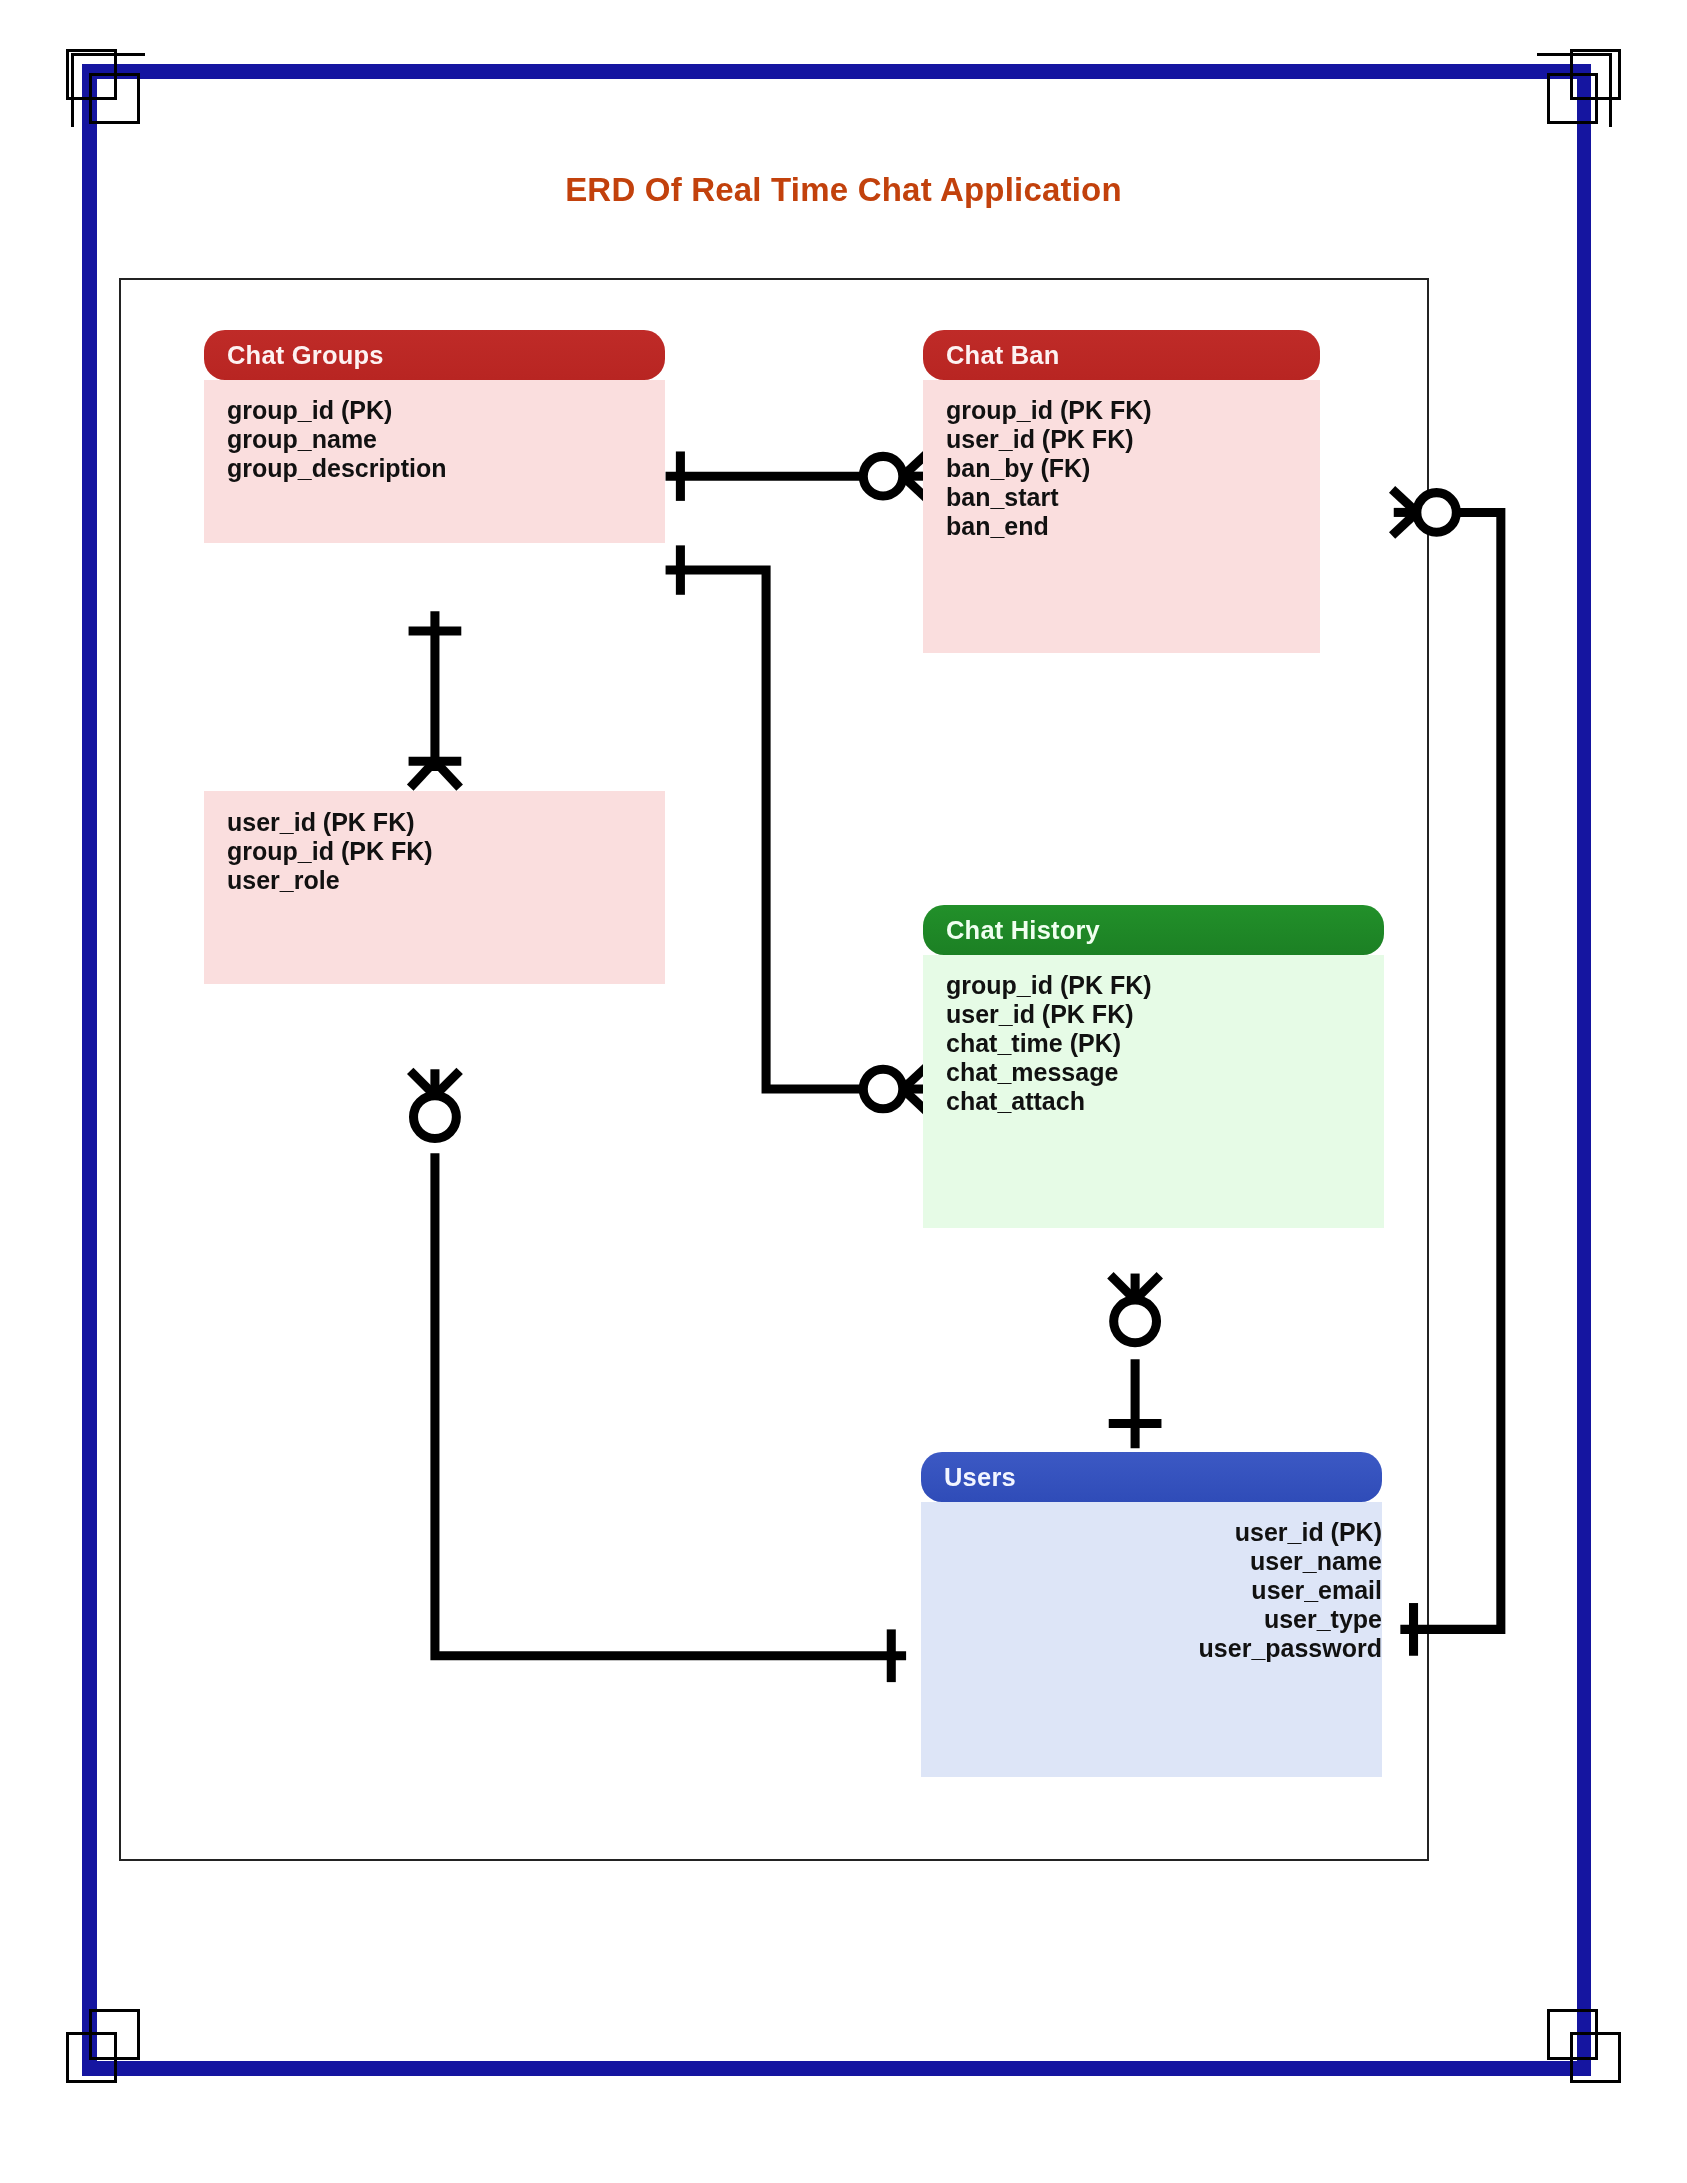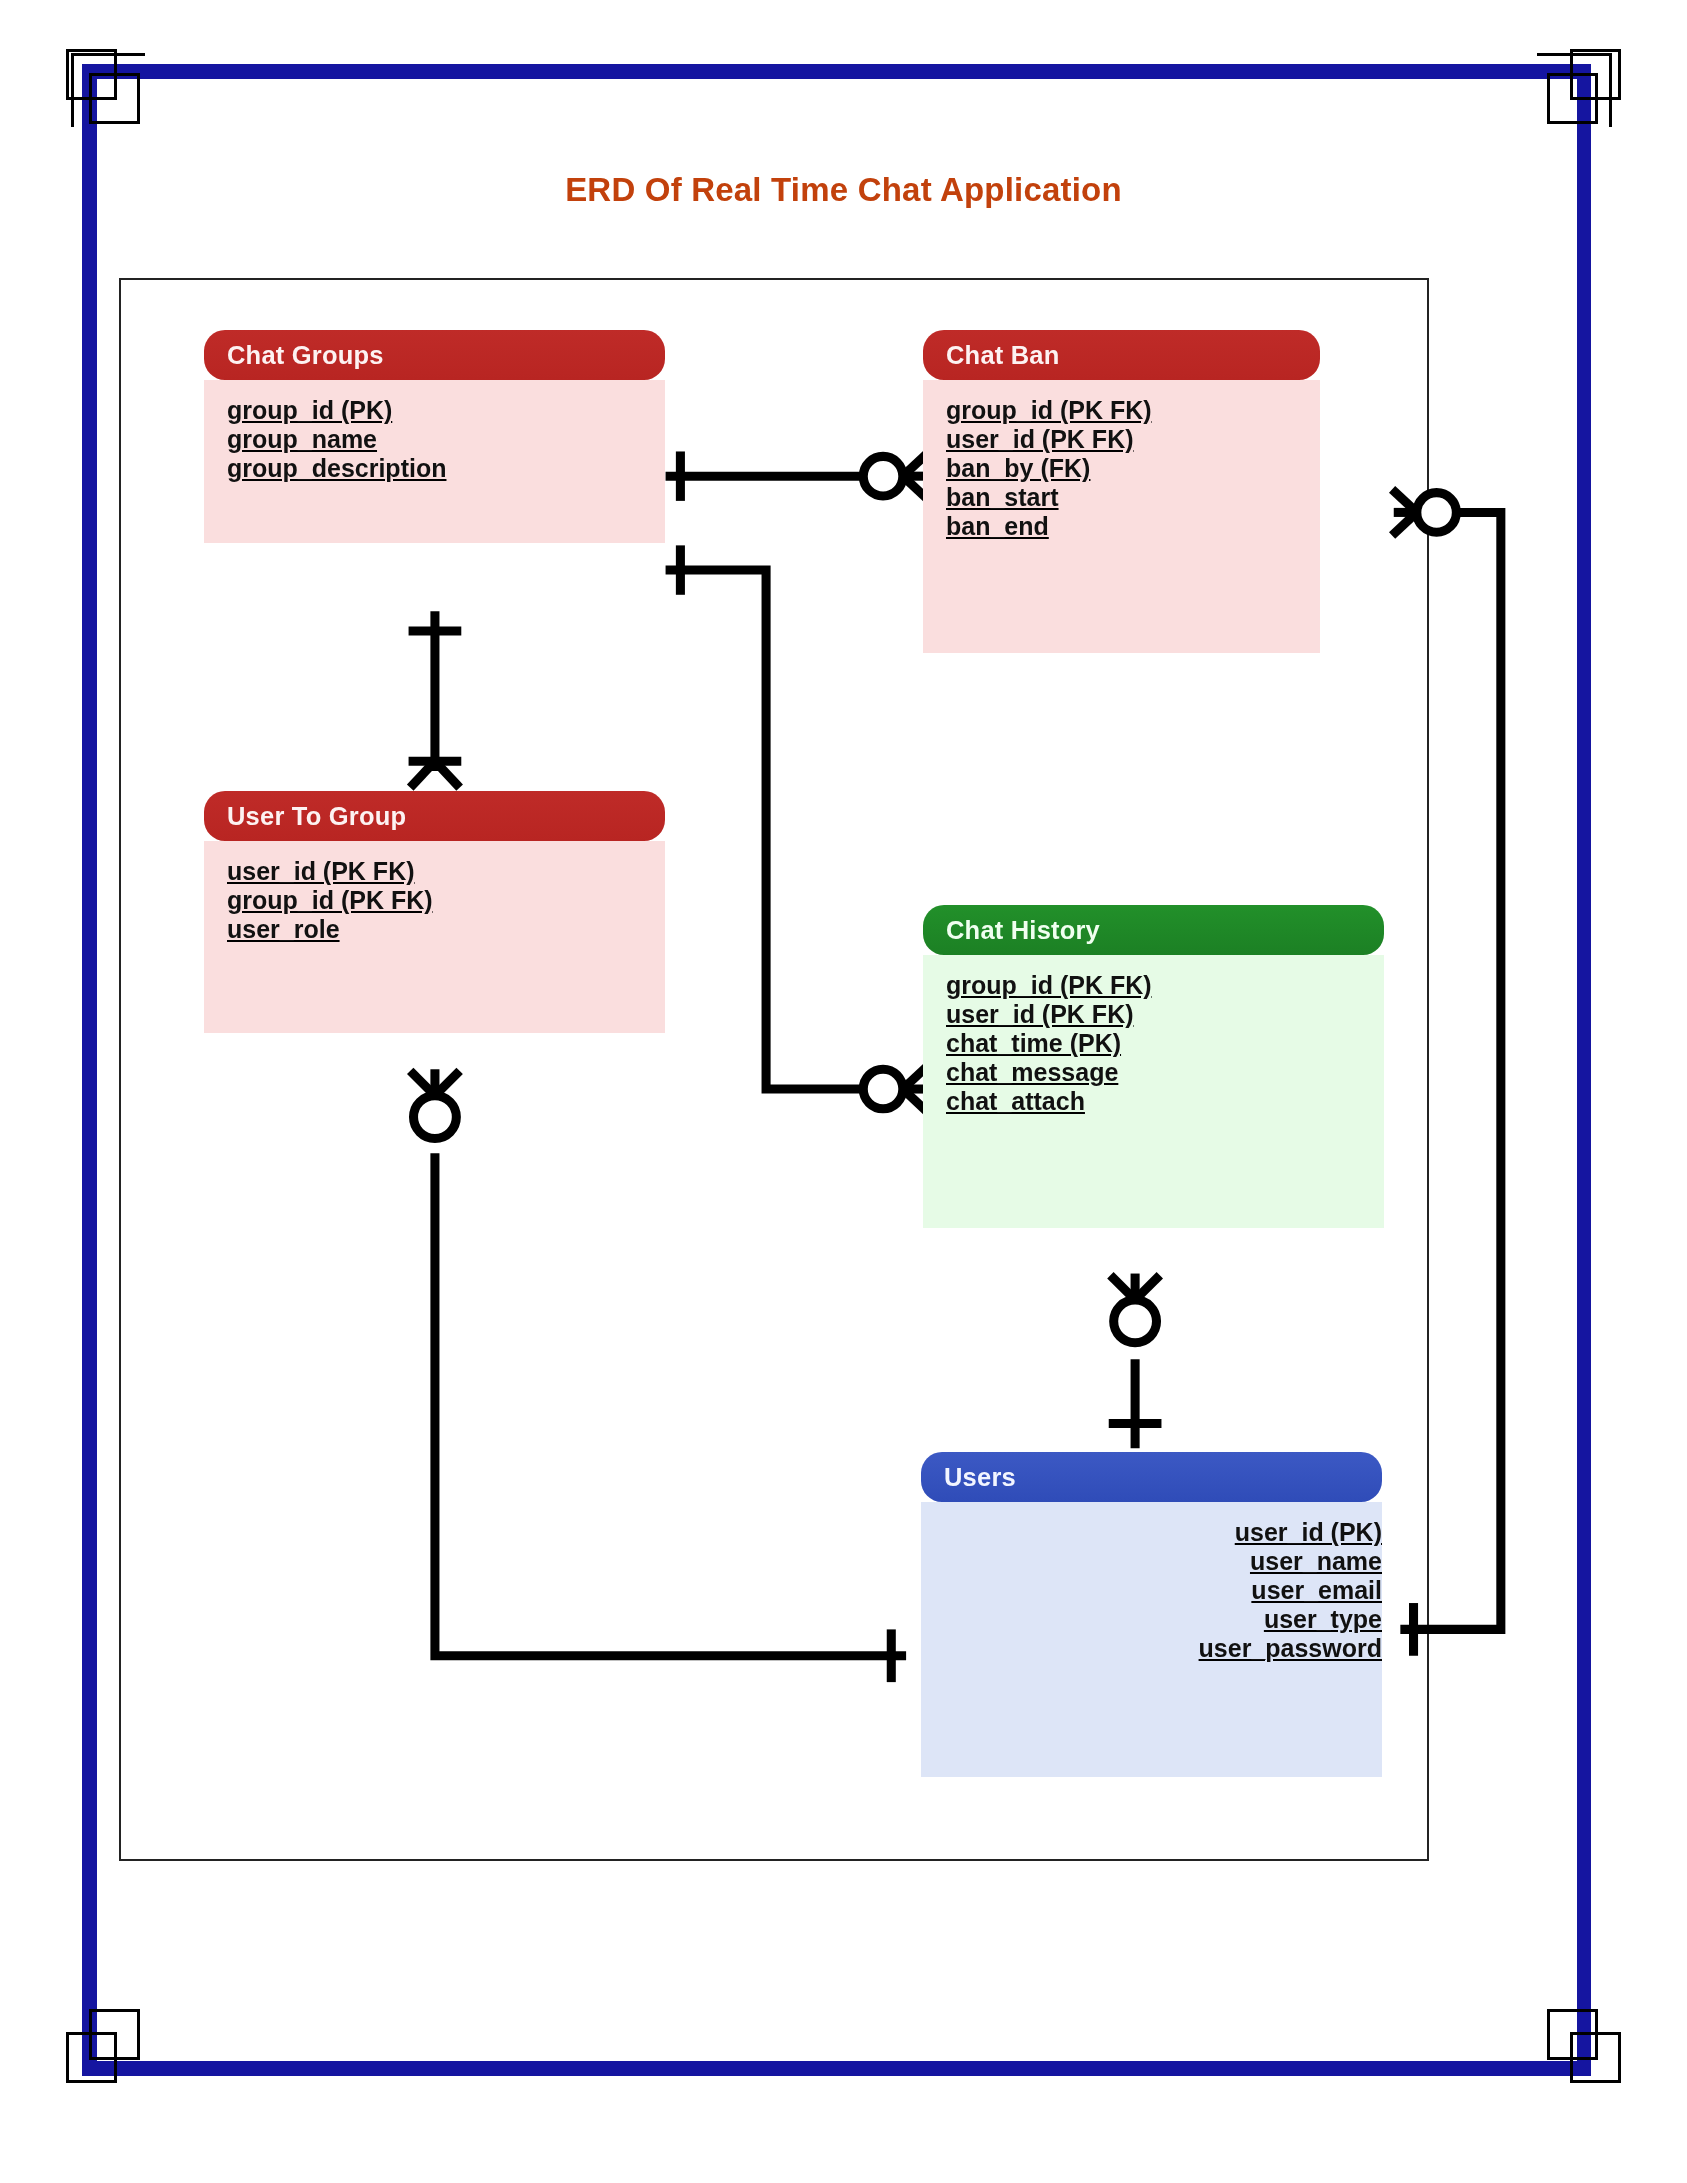--- a/index.html
+++ b/index.html
@@ -100,21 +100,20 @@
     font-size: 25.5px;
     font-weight: bold;
     color: #fdf2f2;
     padding: 10.7px 0 10.7px 23px;
     line-height: 1.12;
     letter-spacing: 0.2px;
     border-radius: 21px;
   }
   .entity-body {
     padding: 16.5px 0 18px 23px;
-    text-decoration: underline;
   }
   .attr {
     font-size: 25px;
     font-weight: bold;
     color: #111111;
     line-height: 1.16;
     white-space: nowrap;
   }
 
   .e-chat-groups   { left: 204px;  top: 330px;  width: 461px; }
@@ -240,21 +239,20 @@
     <div class="entity-body">
       <div class="attr">group_id (PK FK)</div>
       <div class="attr">user_id (PK FK)</div>
       <div class="attr">ban_by (FK)</div>
       <div class="attr">ban_start</div>
       <div class="attr">ban_end</div>
     </div>
   </div>
 
   <div class="entity e-user-to-group">
-    <div class="entity-header">User To Group</div>
     <div class="entity-body">
       <div class="attr">user_id (PK FK)</div>
       <div class="attr">group_id (PK FK)</div>
       <div class="attr">user_role</div>
     </div>
   </div>
 
   <div class="entity e-chat-history">
     <div class="entity-header">Chat History</div>
     <div class="entity-body">

